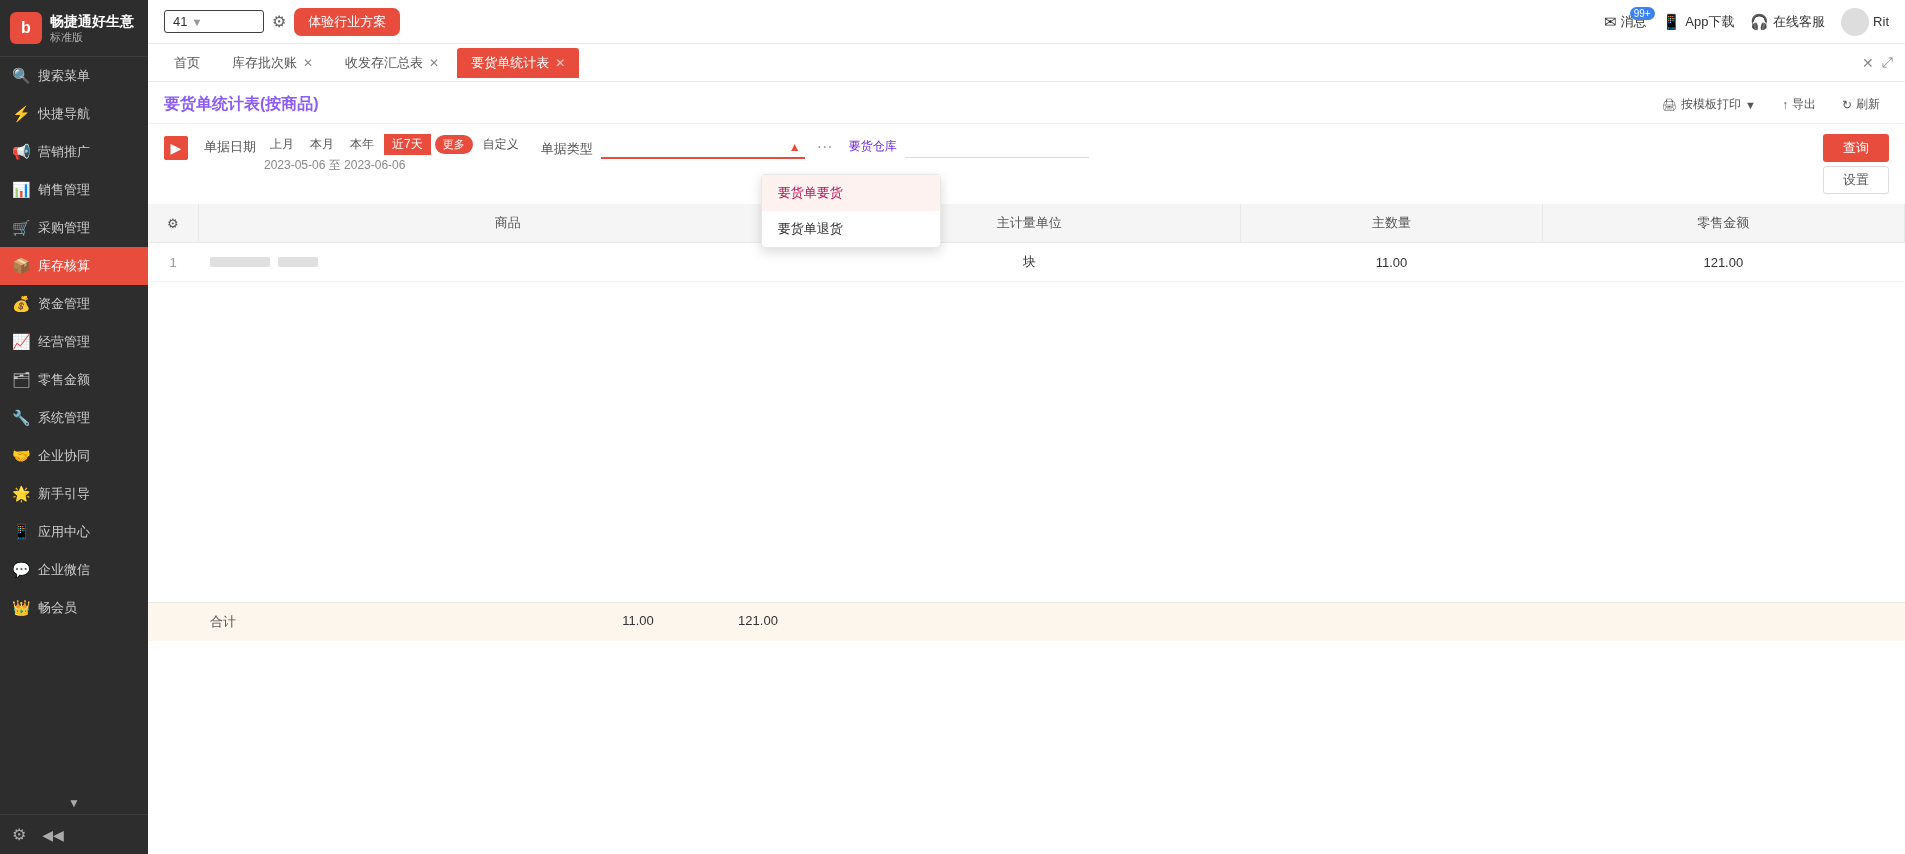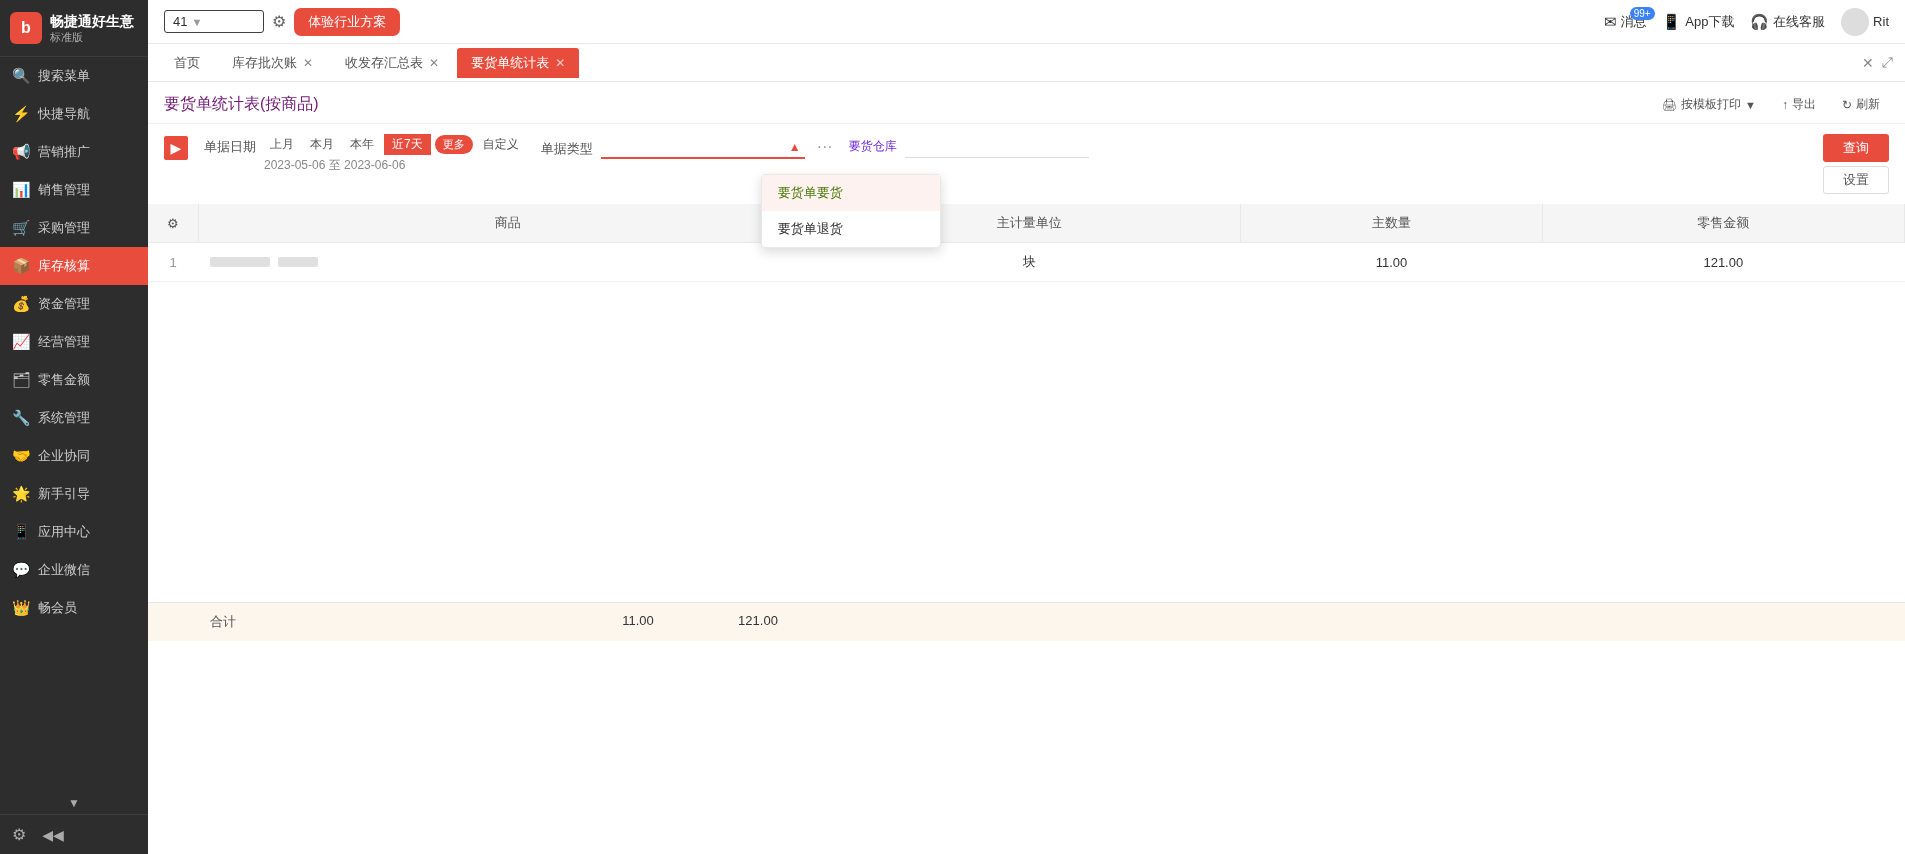--- a/index.html
+++ b/index.html
@@ -190,21 +190,21 @@
     }
 
     
     .page-header {
       display: flex;
       align-items: center;
       justify-content: space-between;
       padding: 10px 16px 6px 16px;
       border-bottom: 1px solid #f0f0f0;
     }
-    .page-title { font-size: 16px; font-weight: normal; color: #701a75; }
+    .page-title { font-size: 16px; font-weight: bold; color: #8b5cf6; }
     .page-actions { display: flex; gap: 8px; align-items: center; }
     .page-action-btn {
       display: flex;
       align-items: center;
       gap: 4px;
       font-size: 12px;
       color: #555;
       cursor: pointer;
       padding: 3px 8px;
       border: 1px solid transparent;
@@ -340,21 +340,21 @@
       border: 1px solid #e8e8e8;
       border-radius: 4px;
       min-width: 180px;
     }
     .dropdown-item {
       padding: 9px 16px;
       cursor: pointer;
       font-size: 13px;
       color: #333;
     }
-    .dropdown-item.selected { background: #fef2f0; color: #4d7c0f; }
+    .dropdown-item.selected { background: #fef2f0; color: #be185d; }
 
     
     .table-container {
       padding: 0 0 0 0;
       overflow: auto;
     }
     table {
       width: 100%;
       border-collapse: collapse;
       font-size: 13px;

